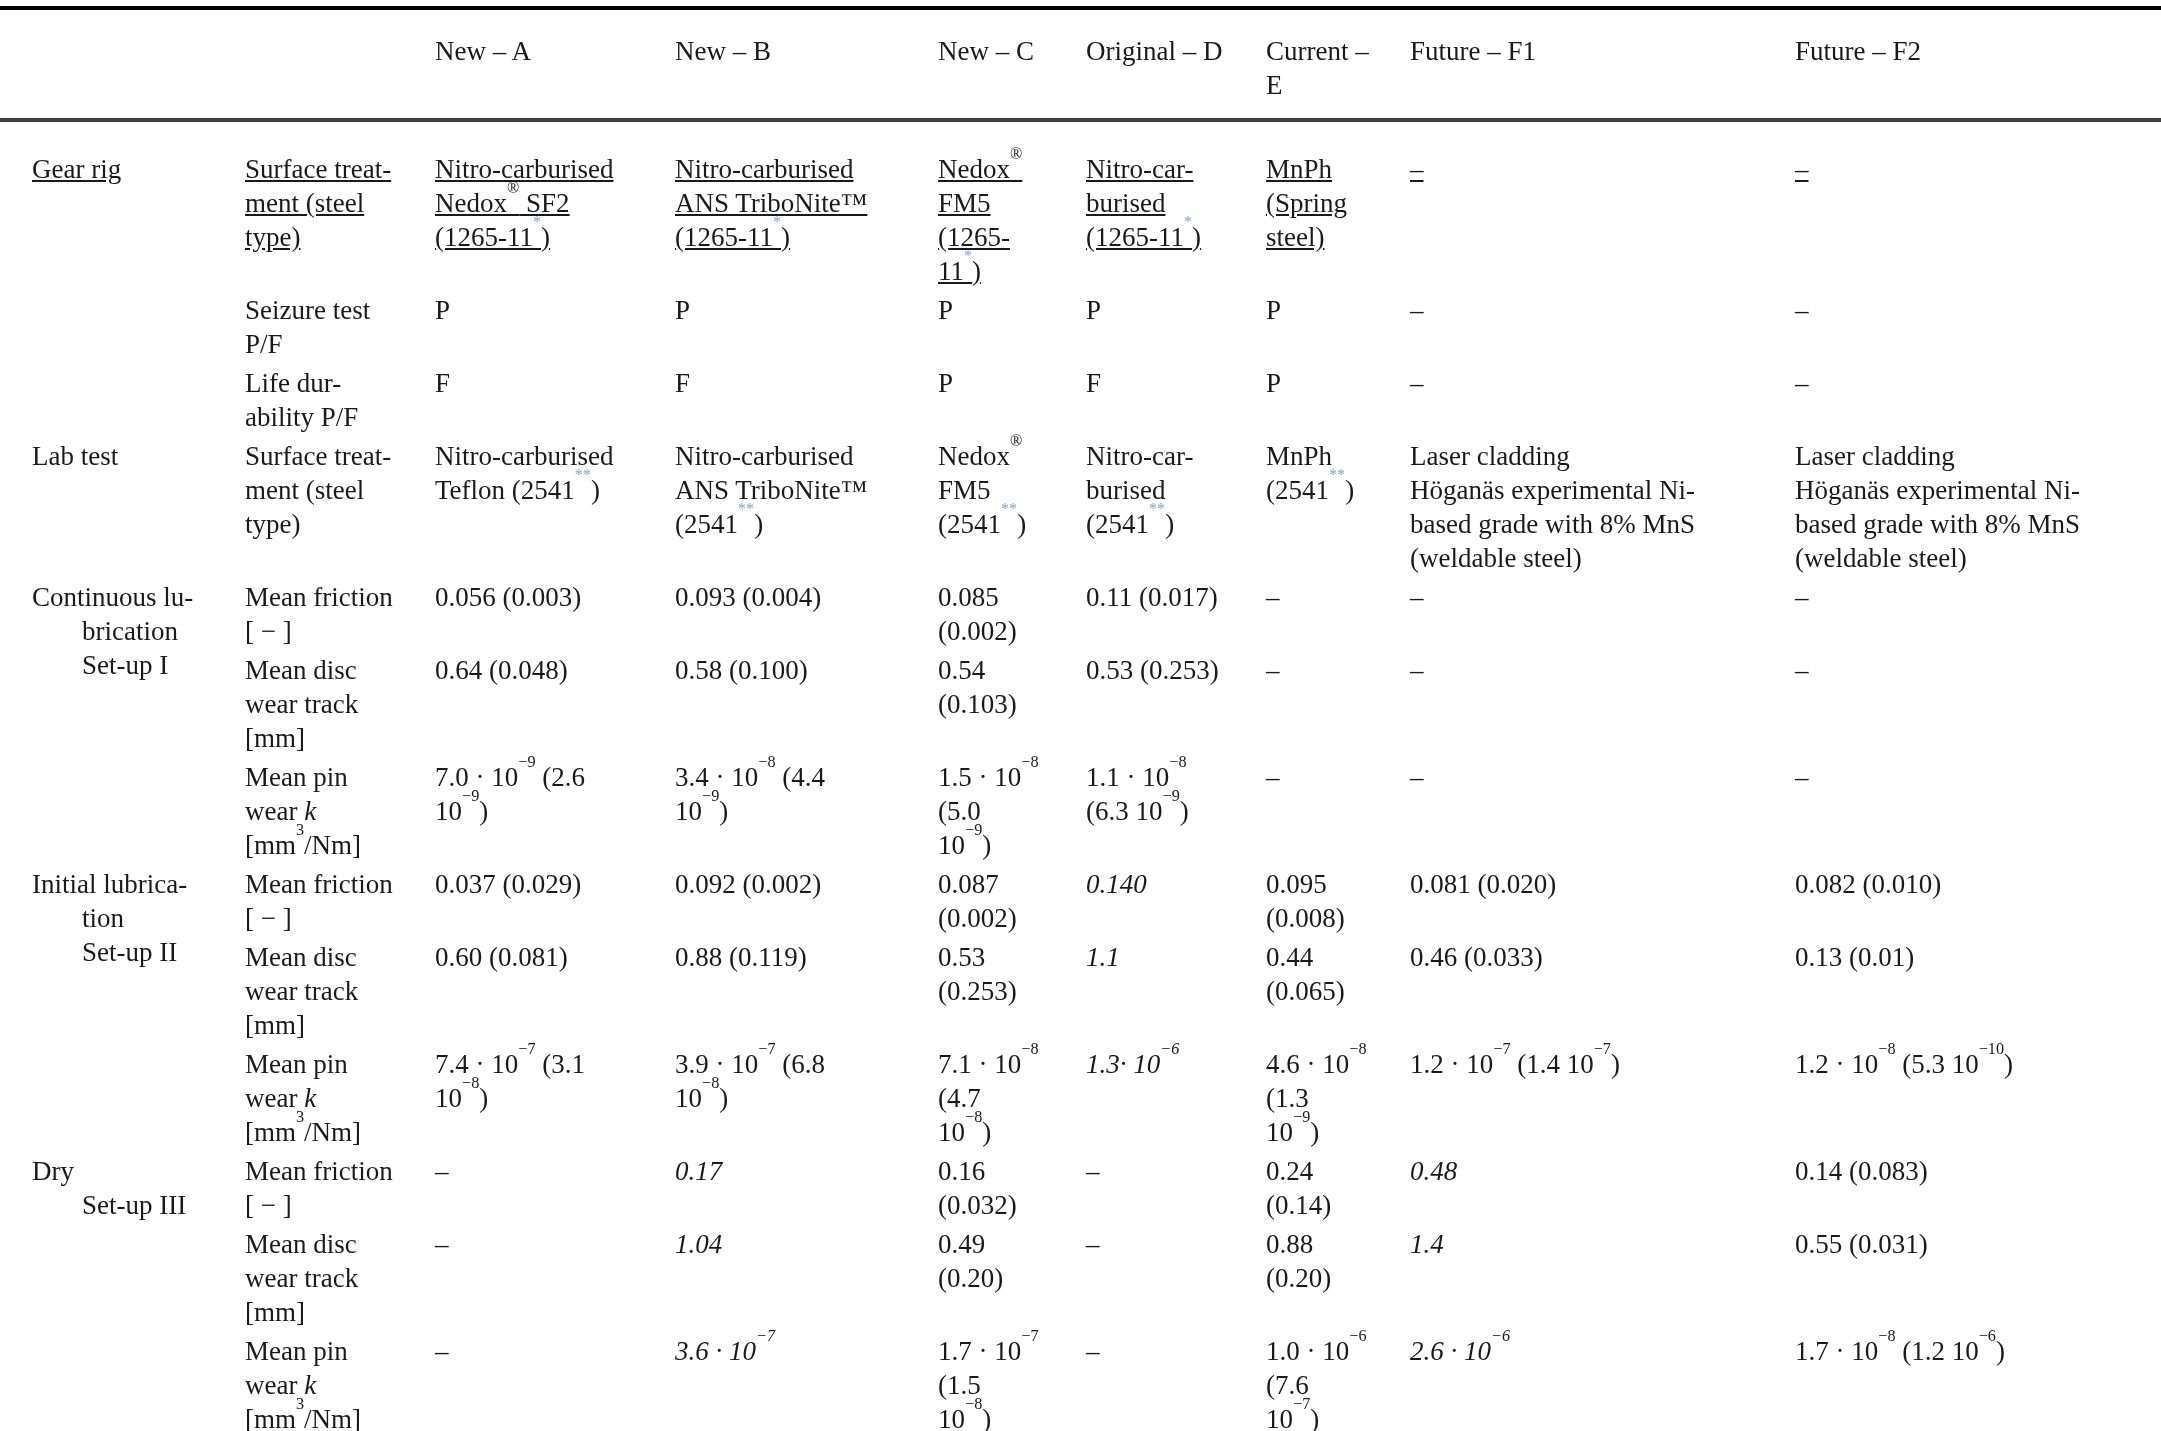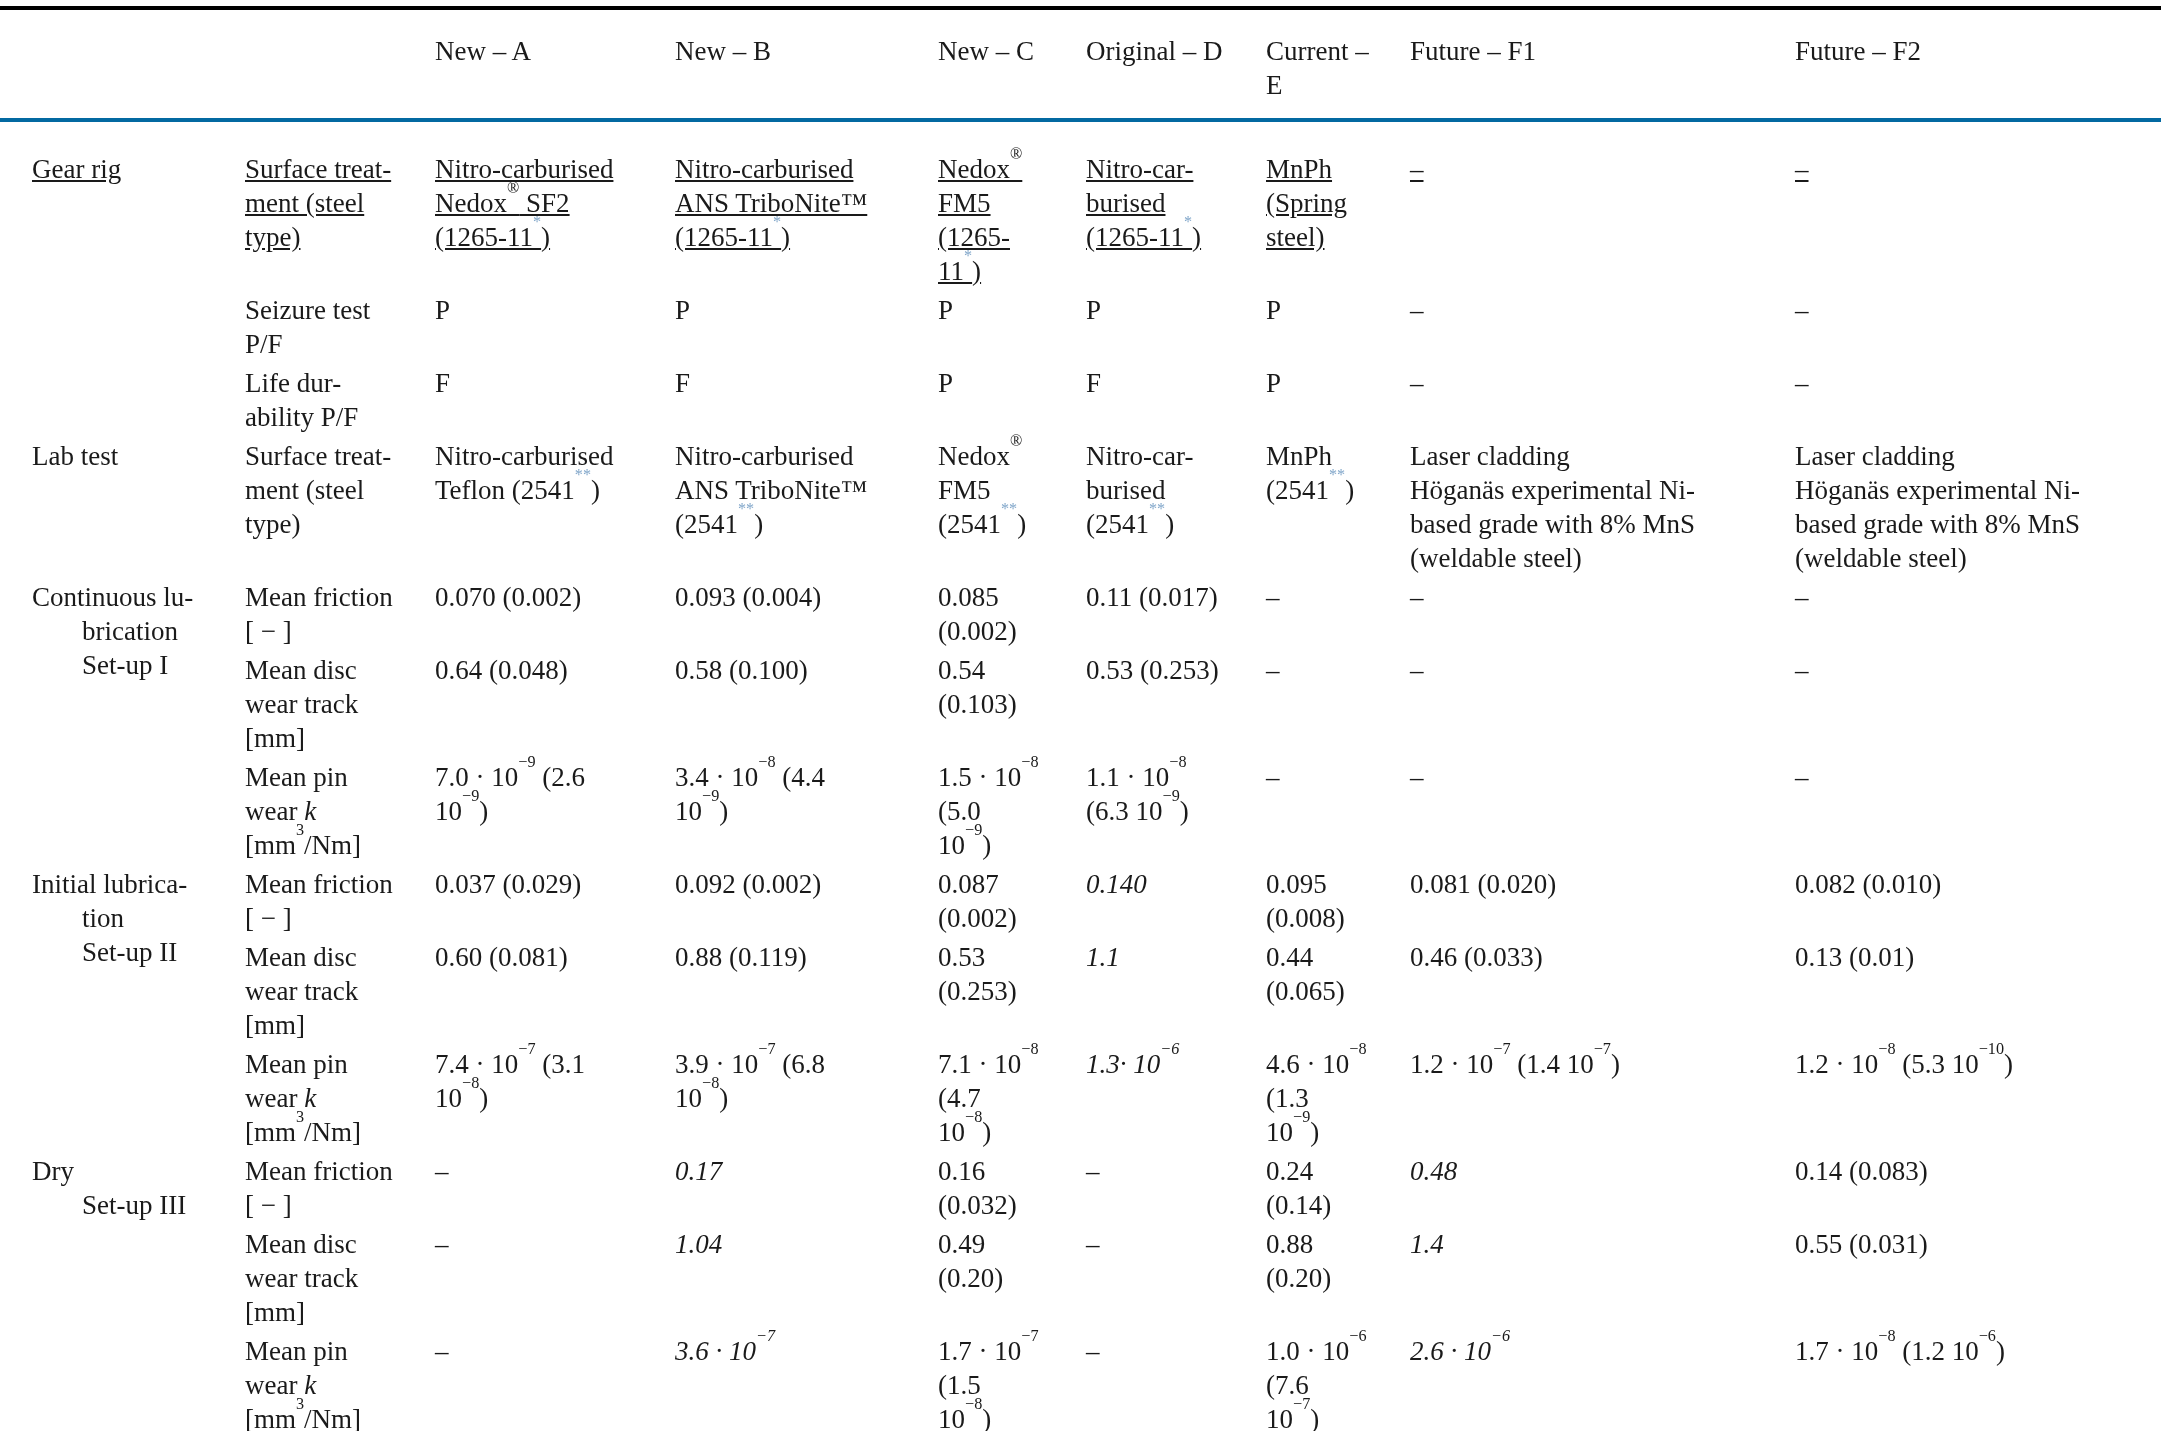--- a/index.html
+++ b/index.html
@@ -22,21 +22,21 @@
   }
   th,td{
     vertical-align:top;
     text-align:left;
     font-weight:normal;
     padding:0 12px 5px 0;
   }
   thead th{
     padding-top:24px;
     padding-bottom:16px;
-    border-bottom:4px solid #0369a1;
+    border-bottom:4px solid #404040;
     margin-left:47px;
   }
   tbody tr.first-body-row td{ padding-top:30px;text-decoration:underline; }
   td.gcol{
     padding-left:82px;
     text-indent:-50px;
   }
   sup{
     font-size:60%;
     line-height:0;
@@ -114,21 +114,21 @@
           <td>Nitro-carburised<br>ANS TriboNite™<br>(2541<sup class="fn">**</sup>)</td>
           <td>Nedox<sup>®</sup><br>FM5<br>(2541<sup class="fn">**</sup>)</td>
           <td>Nitro-car-<br>burised<br>(2541<sup class="fn">**</sup>)</td>
           <td>MnPh<br>(2541<sup class="fn">**</sup>)</td>
           <td>Laser cladding<br>Höganäs experimental Ni-<br>based grade with 8% MnS<br>(weldable steel)</td>
           <td>Laser cladding<br>Höganäs experimental Ni-<br>based grade with 8% MnS<br>(weldable steel)</td>
         </tr>
         <tr>
           <td class="gcol" rowspan="3">Continuous lu-<br>brication<br>Set-up I</td>
           <td>Mean friction<br>[ − ]</td>
-          <td>0.070 (0.002)</td>
+          <td>0.056 (0.003)</td>
           <td>0.093 (0.004)</td>
           <td>0.085<br>(0.002)</td>
           <td>0.11 (0.017)</td>
           <td>–</td>
           <td>–</td>
           <td>–</td>
         </tr>
         <tr>
           <td>Mean disc<br>wear track<br>[mm]</td>
           <td>0.64 (0.048)</td>

